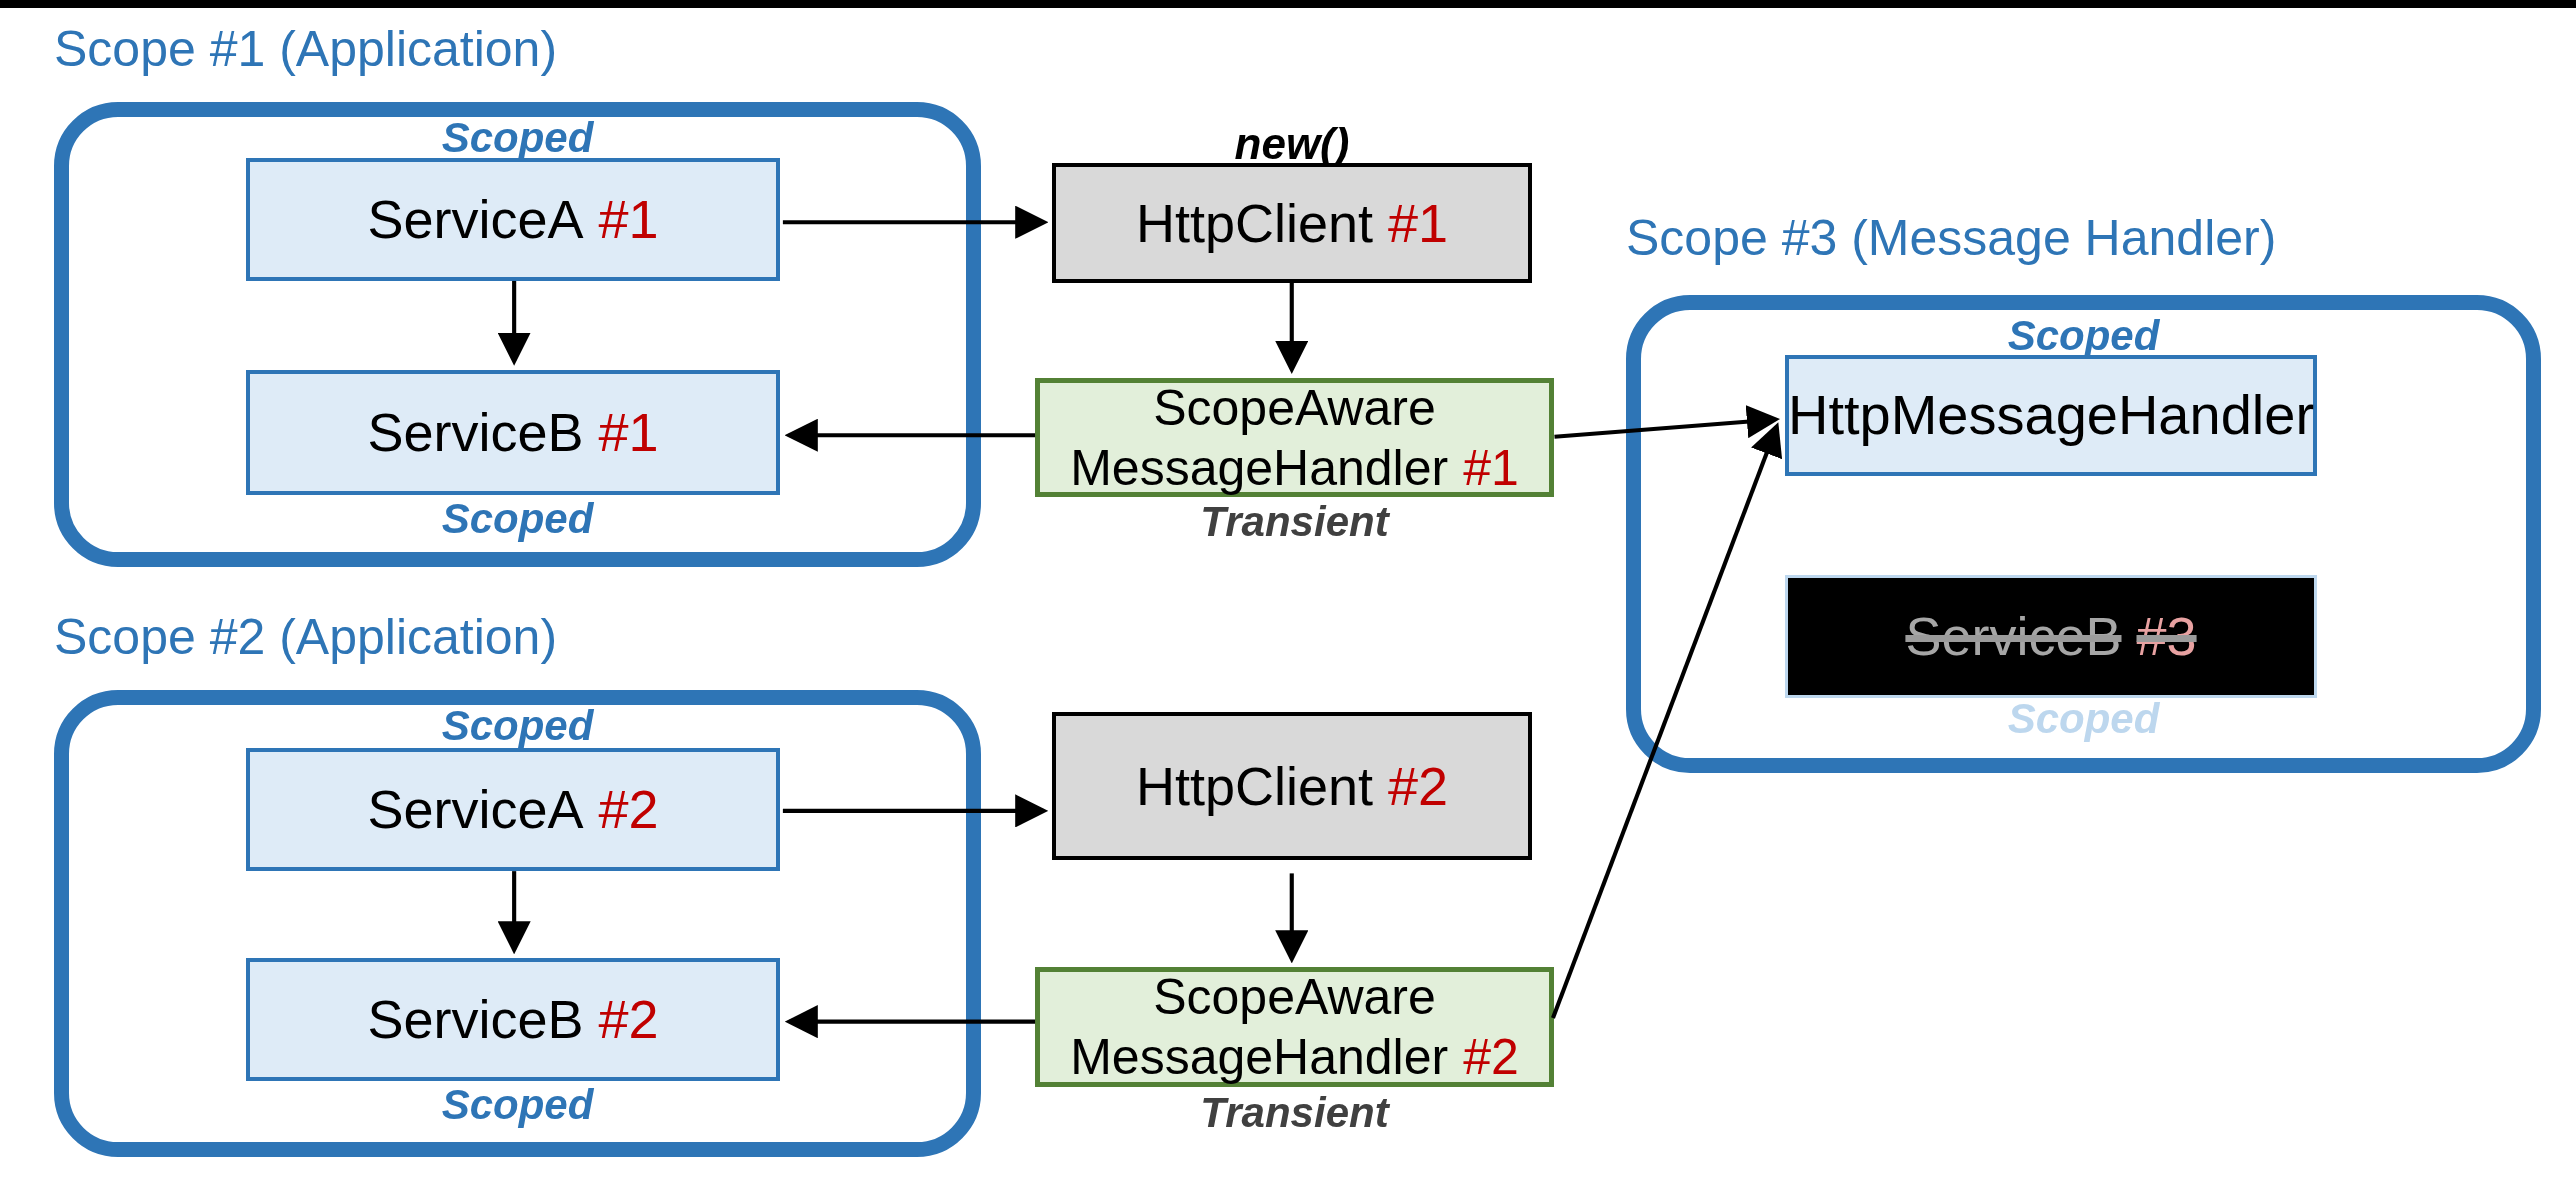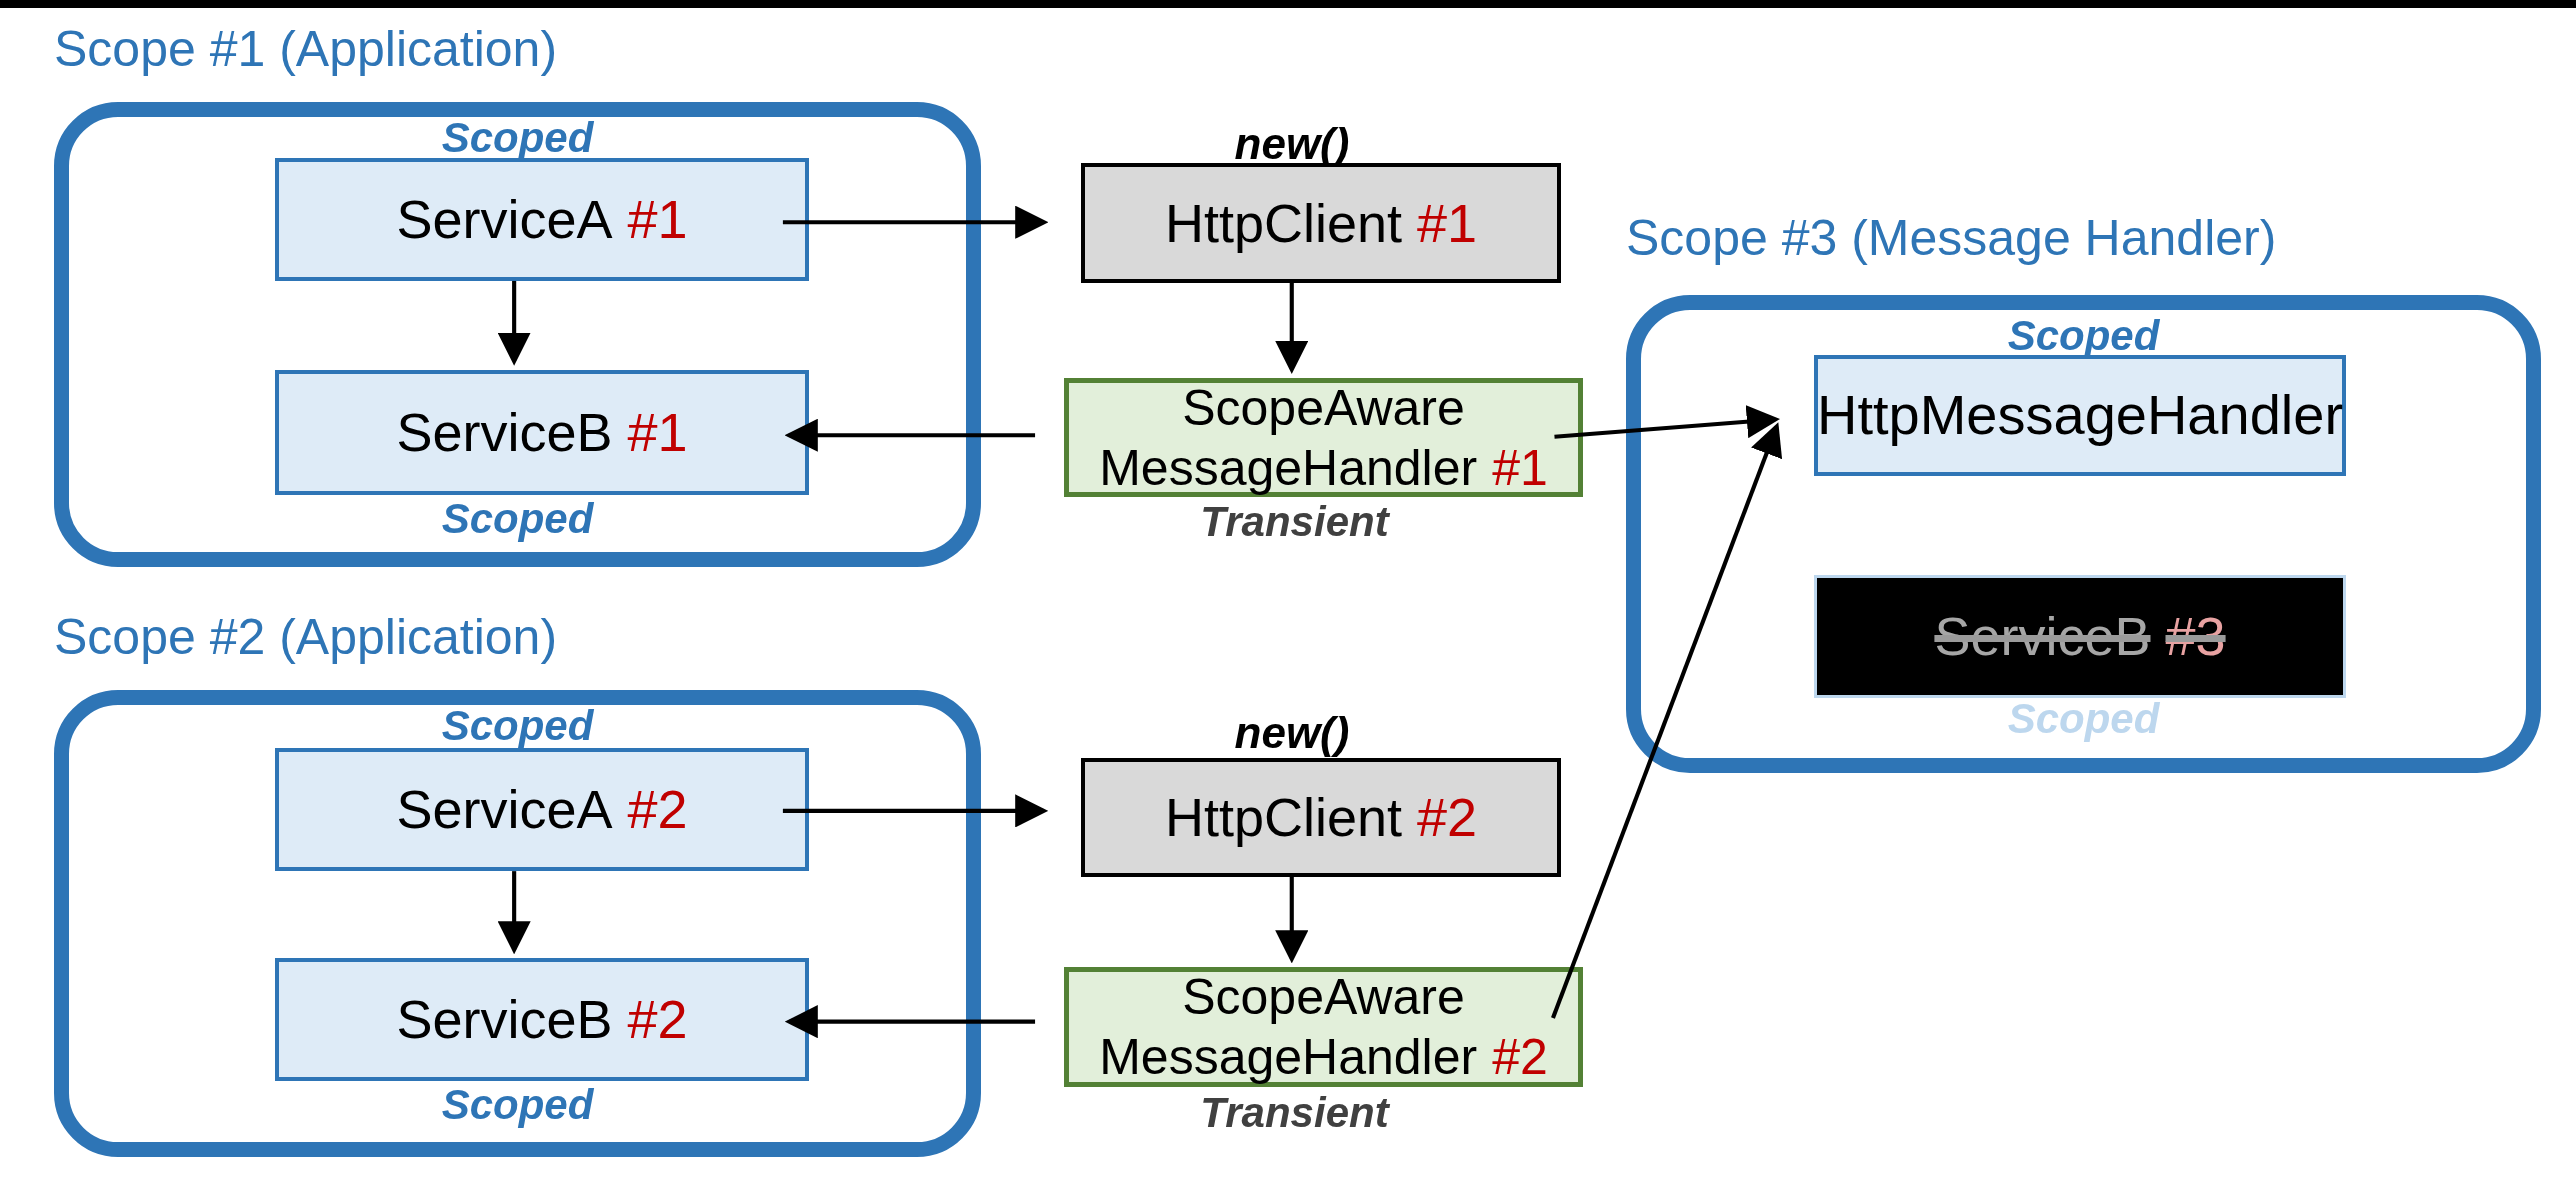--- a/index.html
+++ b/index.html
@@ -45,21 +45,20 @@
     position:absolute;
     box-sizing:border-box;
     display:flex;
     flex-direction:column;
     align-items:center;
     justify-content:center;
     text-align:center;
     font-size:54px;
     color:#000000;
     line-height:1.15;
-    margin-left:29px;
   }
   .box .row{white-space:nowrap;}
   .badge{color:#C00000;margin-left:15px;}
   .box-blue{background:#DEEBF7;border:4.5px solid #2E75B6;}
   .box-gray{background:#D9D9D9;border:4.5px solid #000000;}
   .box-green{background:#E2EFDA;border:5.3px solid #538135;font-size:50px;line-height:1.2;}
   .box-faded{background:#000000;border:3.8px solid #BDD7EE;}
   .box-hmh{font-size:56px;}
   .struck{
     text-decoration:line-through;
@@ -124,21 +123,21 @@
 
   <div class="box box-blue" style="left:246px;top:748px;width:534px;height:123px;">
     <div class="row"><span>ServiceA</span><span class="badge">#2</span></div>
   </div>
 
   <div class="box box-blue" style="left:246px;top:958px;width:534px;height:123px;">
     <div class="row"><span>ServiceB</span><span class="badge">#2</span></div>
   </div>
 
   <div class="small-label lbl-new" style="left:1052px;top:708px;width:480px;">new()</div>
-  <div class="box box-gray" style="left:1052px;top:758px;width:480px;height:119px;">
+  <div class="box box-gray" style="left:1052px;top:712px;width:480px;height:148px;">
     <div class="row"><span>HttpClient</span><span class="badge">#2</span></div>
   </div>
 
   <div class="box box-green" style="left:1035px;top:967px;width:519px;height:120px;">
     <div class="row">ScopeAware</div>
     <div class="row"><span>MessageHandler</span><span class="badge">#2</span></div>
   </div>
   <div class="small-label lbl-transient" style="left:1035px;top:1089px;width:519px;">Transient</div>
 
   <svg class="arrows" viewBox="0 0 3422 1595">

